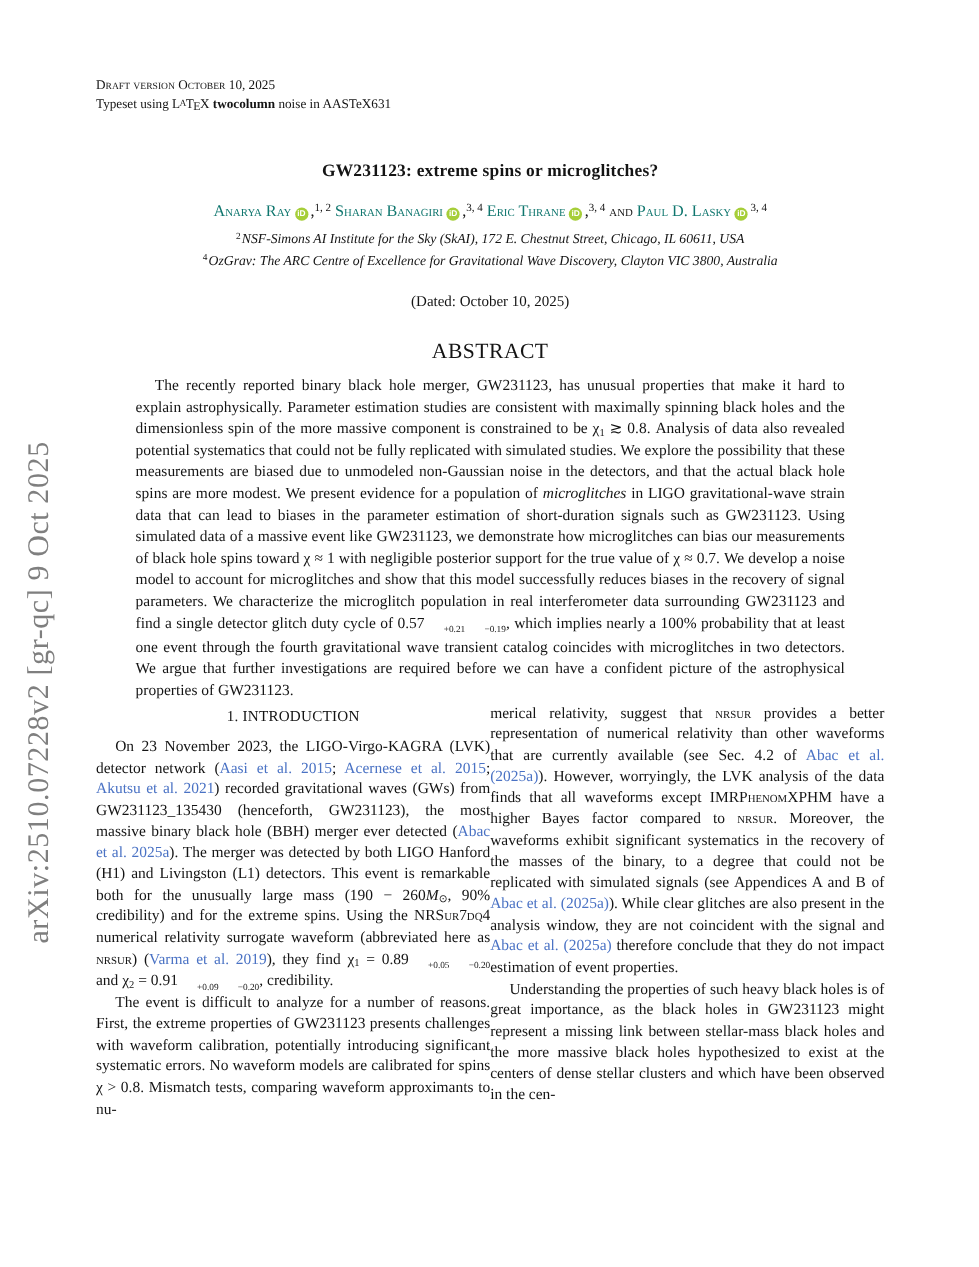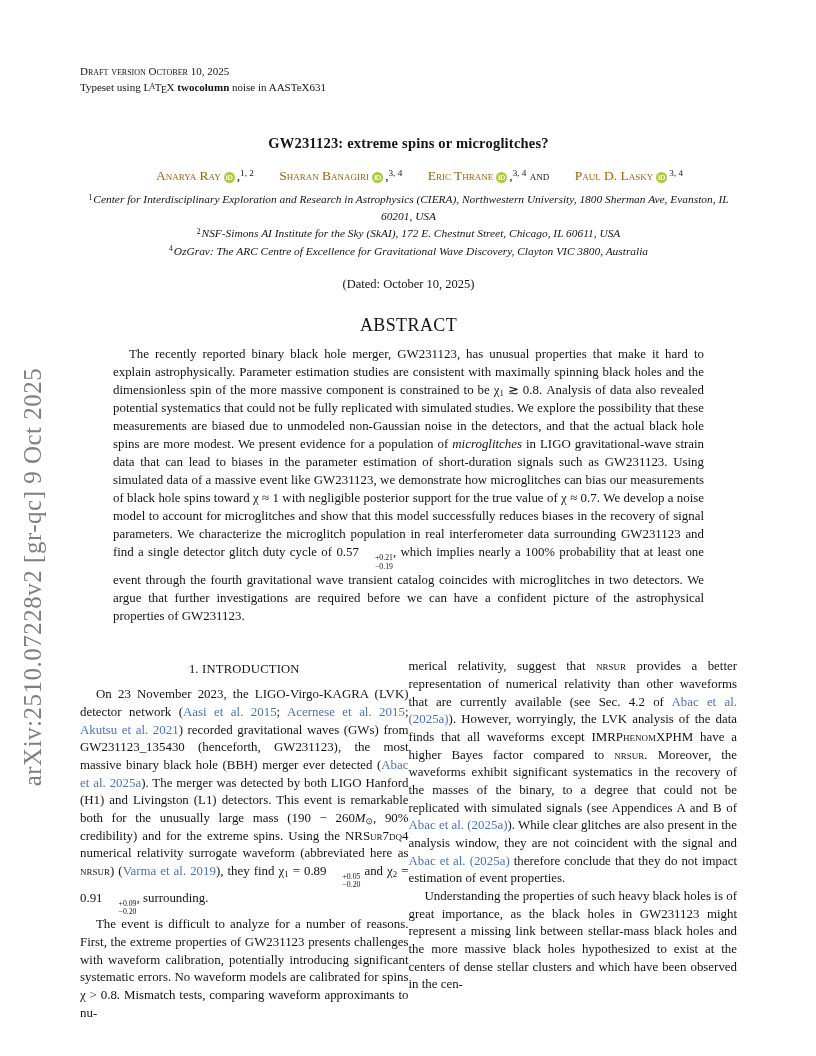--- a/index.html
+++ b/index.html
@@ -23,21 +23,21 @@
     letter-spacing:0.5px;
     font-family:"Liberation Serif", serif;
   }
   .content { position:absolute; left:0; top:0; width:816px; box-sizing:border-box; padding:64px 79px 0 80px; }
 
   .draft-header { font-size:11px; line-height:1.45; }
   .sc { font-variant: small-caps; }
   .it { font-style: italic; }
   .bold { font-weight: bold; }
   .link { color:#4a72c4; }
-  .author { font-variant: small-caps; color:#a16207;margin-left:22px; }
+  .author { font-variant: small-caps; color:#0f766e; }
   .sub { font-size:0.68em; vertical-align:-0.22em; }
   .sup { font-size:0.68em; vertical-align:0.45em; }
   .latex-a { font-size:0.72em; vertical-align:0.28em; margin:0 -0.5px; }
   .latex-e { font-size:0.9em; vertical-align:-0.18em; margin:0 -0.5px; }
 
   .title {
     margin:38px 0 16px 0;
     text-align:center;
     font-size:14.5px;
     font-weight:bold;
@@ -61,31 +61,31 @@
   .abs-head { margin-top:23px; text-align:center; font-size:18px; letter-spacing:0.4px; }
 
   .abstract {
     margin:9px 33px 0 33px;
     text-align:justify;
     font-size:12.9px;
     line-height:1.4;
   }
   .abstract .para { margin:0; }
 
-  .cols { margin-top:33px; display:flex; }
+  .cols { margin-top:2px; display:flex; }
   .col { flex:1 1 0; min-width:0; text-align:justify; font-size:12.9px; line-height:1.37; }
   .sec-head { text-align:center; font-size:12.6px; margin:3px 0 8px 0; letter-spacing:0.2px; }
 
   .para { margin:0; }
   .para.indent { text-indent:16px; }
   .para.noindent { text-indent:0; }
 
   .stack {
     display:inline-flex;
-    flex-direction:column;
+    flex-direction:row;
     font-size:0.6em;
     line-height:1.08;
     vertical-align:-0.5em;
     text-align:left;
   }
 </style>
 </head>
 <body>
 
 <div class="sheet">
@@ -95,21 +95,20 @@
     <div class="draft-header">
       <div class="sc">Draft version October 10, 2025</div>
       <div><span>Typeset using L</span><span class="latex-a">A</span><span>T</span><span class="latex-e">E</span><span>X </span><span class="bold">twocolumn</span><span> noise in AASTeX631</span></div>
     </div>
 
     <h1 class="title">GW231123: extreme spins or microglitches?</h1>
 
     <div class="authors"><span class="author">Anarya Ray</span><span class="orcid">iD</span><span>,</span><span class="sup">1, 2</span><span> </span><span class="author">Sharan Banagiri</span><span class="orcid">iD</span><span>,</span><span class="sup">3, 4</span><span> </span><span class="author">Eric Thrane</span><span class="orcid">iD</span><span>,</span><span class="sup">3, 4</span><span class="sc"> and </span><span class="author">Paul D. Lasky</span><span class="orcid">iD</span><span class="sup">3, 4</span></div>
 
     <div class="affils">
-        <p class="para noindent"><span class="sup">1</span><span class="it">Center for Interdisciplinary Exploration and Research in Astrophysics (CIERA), Northwestern University, 1800 Sherman Ave, Evanston, IL 60201, USA</span></p>
         <p class="para noindent"><span class="sup">2</span><span class="it">NSF-Simons AI Institute for the Sky (SkAI), 172 E. Chestnut Street, Chicago, IL 60611, USA</span></p>
         <p class="para noindent"><span class="sup">4</span><span class="it">OzGrav: The ARC Centre of Excellence for Gravitational Wave Discovery, Clayton VIC 3800, Australia</span></p>
       </div>
 
     <div class="dated">(Dated: October 10, 2025)</div>
 
     <div class="abs-head">ABSTRACT</div>
 
     <div class="abstract">
         <p class="para indent"><span>The recently reported binary black hole merger, GW231123, has unusual properties that make it hard to explain astrophysically. Parameter estimation studies are consistent with maximally spinning black holes and the dimensionless spin of the more massive component is constrained to be </span><span>χ</span><span class="sub">1</span><span> ≳ 0.8. Analysis of data also revealed potential systematics that could not be fully replicated with simulated studies. We explore the possibility that these measurements are biased due to unmodeled non-Gaussian noise in the detectors, and that the actual black hole spins are more modest. We present evidence for a population of </span><span class="it">microglitches</span><span> in LIGO gravitational-wave strain data that can lead to biases in the parameter estimation of short-duration signals such as GW231123. Using simulated data of a massive event like GW231123, we demonstrate how microglitches can bias our measurements of black hole spins toward </span><span>χ ≈ 1</span><span> with negligible posterior support for the true value of </span><span>χ ≈ 0.7</span><span>. We develop a noise model to account for microglitches and show that this model successfully reduces biases in the recovery of signal parameters. We characterize the microglitch population in real interferometer data surrounding GW231123 and find a single detector glitch duty cycle of 0.57</span><span class="stack">
@@ -121,21 +120,21 @@
     <div class="cols">
       <div class="col">
         <div class="sec-head">1. INTRODUCTION</div>
         <div>
             <p class="para indent"><span>On 23 November 2023, the LIGO-Virgo-KAGRA (LVK) detector network (</span><span class="link">Aasi et al. 2015</span><span>; </span><span class="link">Acernese et al. 2015</span><span>; </span><span class="link">Akutsu et al. 2021</span><span>) recorded gravitational waves (GWs) from GW231123_135430 (henceforth, GW231123), the most massive binary black hole (BBH) merger ever detected (</span><span class="link">Abac et al. 2025a</span><span>). The merger was detected by both LIGO Hanford (H1) and Livingston (L1) detectors. This event is remarkable both for the unusually large mass (190 − 260</span><span class="it">M</span><span class="sub">⊙</span><span>, 90% credibility) and for the extreme spins. Using the </span><span class="sc">NRSur7dq4</span><span> numerical relativity surrogate waveform (abbreviated here as </span><span class="sc">nrsur</span><span>) (</span><span class="link">Varma et al. 2019</span><span>), they find </span><span>χ</span><span class="sub">1</span><span> = 0.89</span><span class="stack">
                 <span>+0.05</span>
                 <span>−0.20</span>
               </span><span> and </span><span>χ</span><span class="sub">2</span><span> = 0.91</span><span class="stack">
                 <span>+0.09</span>
                 <span>−0.20</span>
-              </span><span>, surrounding.</span></p>
+              </span><span>, credibility.</span></p>
             <p class="para indent"><span>The event is difficult to analyze for a number of reasons. First, the extreme properties of GW231123 presents challenges with waveform calibration, potentially introducing significant systematic errors. No waveform models are calibrated for spins </span><span>χ &gt; </span><span>0.8. Mismatch tests, comparing waveform approximants to nu-</span></p>
           </div>
       </div>
       <div class="col">
         <div>
             <p class="para noindent"><span>merical relativity, suggest that </span><span class="sc">nrsur</span><span> provides a better representation of numerical relativity than other waveforms that are currently available (see Sec. 4.2 of </span><span class="link">Abac et al. (2025a)</span><span>). However, worryingly, the LVK analysis of the data finds that all waveforms except </span><span class="sc">IMRPhenomXPHM</span><span> have a higher Bayes factor compared to </span><span class="sc">nrsur</span><span>. Moreover, the waveforms exhibit significant systematics in the recovery of the masses of the binary, to a degree that could not be replicated with simulated signals (see Appendices A and B of </span><span class="link">Abac et al. (2025a)</span><span>). While clear glitches are also present in the analysis window, they are not coincident with the signal and </span><span class="link">Abac et al. (2025a)</span><span> therefore conclude that they do not impact estimation of event properties.</span></p>
             <p class="para indent"><span>Understanding the properties of such heavy black holes is of great importance, as the black holes in GW231123 might represent a missing link between stellar-mass black holes and the more massive black holes hypothesized to exist at the centers of dense stellar clusters and which have been observed in the cen-</span></p>
           </div>
       </div>
     </div>

